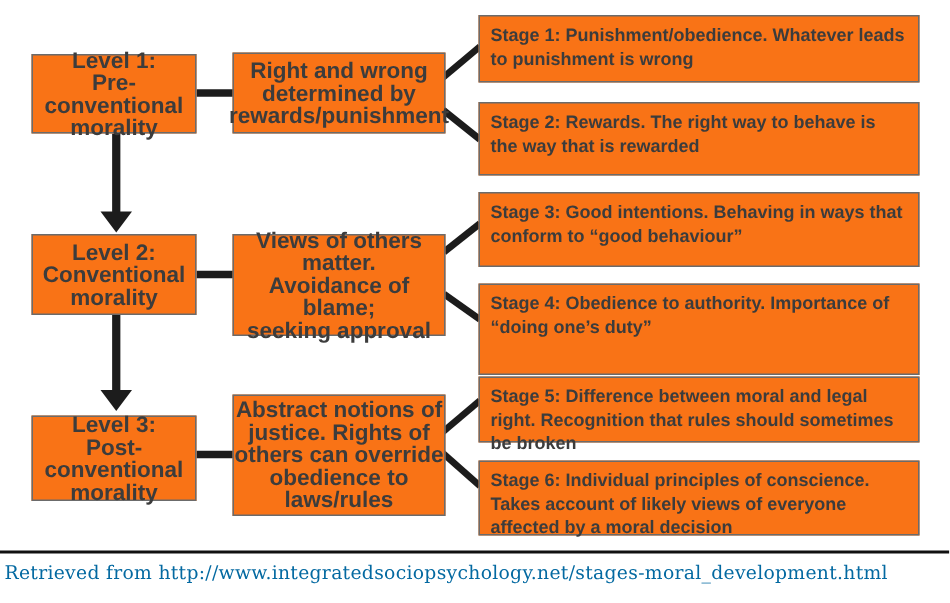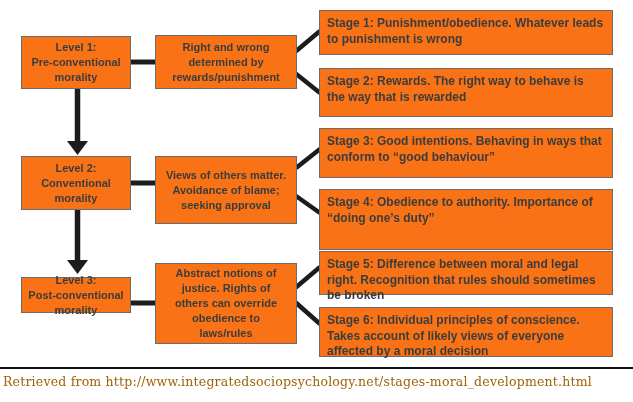--- a/index.html
+++ b/index.html
@@ -16,35 +16,35 @@
     background:#f97316;
     color:#3c3c3c;
     font-weight:bold;
     box-sizing:border-box;
     display:flex;
     align-items:center;
   }
   .level-box, .desc-box{
     justify-content:center;
     text-align:center;
-    font-size:11px;
+    font-size:15px;
     line-height:15px;
     white-space:pre-line;
   }
   .stage-box{
     align-items:flex-start;
     text-align:left;
     font-size:12px;
     line-height:15.5px;
     padding:5px 8px 4px 7px;
   }
   .level-box{left:21px;width:110px;}
   #level-1{top:36px;height:53px;}
   #level-2{top:156px;height:54px;}
-  #level-3{top:277px;height:36px;}
+  #level-3{top:277px;height:57px;}
   .desc-box{left:155px;width:142px;}
   #desc-1{top:35px;height:54px;}
   #desc-2{top:156px;height:68px;}
   #desc-3{top:263px;height:81px;}
   .stage-box{left:319px;width:294px;}
   #stage-1{top:10px;height:45px;}
   #stage-2{top:68px;height:49px;}
   #stage-3{top:128px;height:50px;}
   #stage-4{top:189px;height:61px;}
   #stage-5{top:251px;height:44px;}
@@ -52,21 +52,21 @@
   #connector-layer{
     position:absolute;left:0;top:0;width:633px;height:402px;
   }
   #footer-rule{
     position:absolute;left:0;top:367px;width:633px;height:2px;
     background:#111111;
   }
   #source-line{
     position:absolute;left:3px;top:374px;width:626px;
     font-family:"DejaVu Serif","Liberation Serif",serif;
-    font-size:12.5px;color:#a16207;
+    font-size:12.5px;color:#0369a1;
     letter-spacing:0.2px;
   }
 </style>
 </head>
 <body>
 
 <div id="canvas">
 
   <svg id="connector-layer" viewBox="0 0 633 402" xmlns="http://www.w3.org/2000/svg">
 

